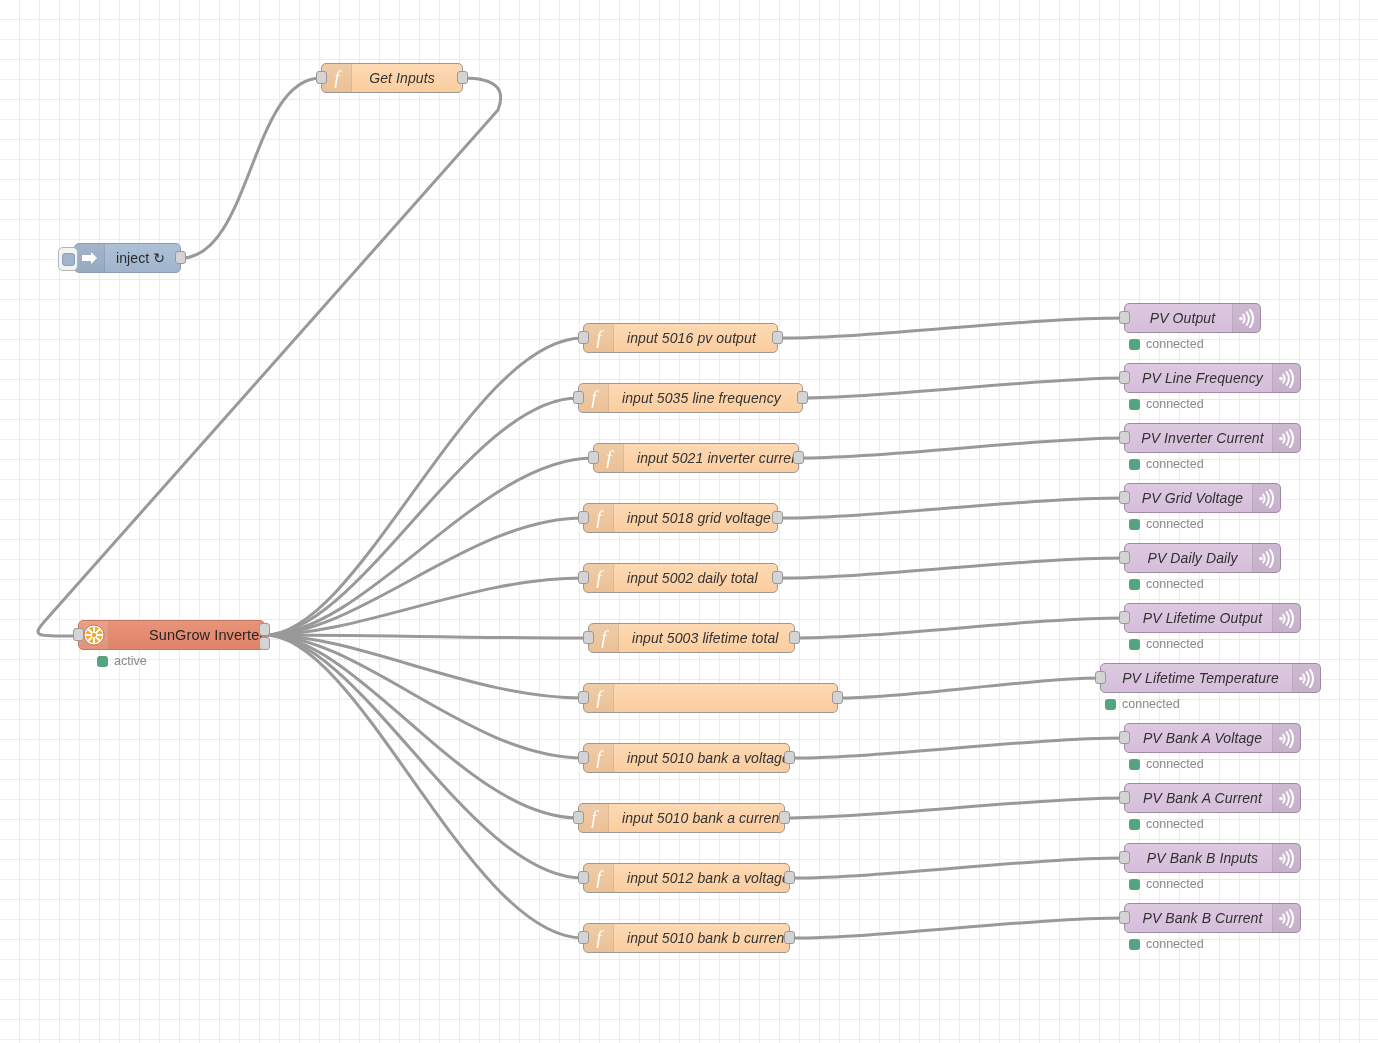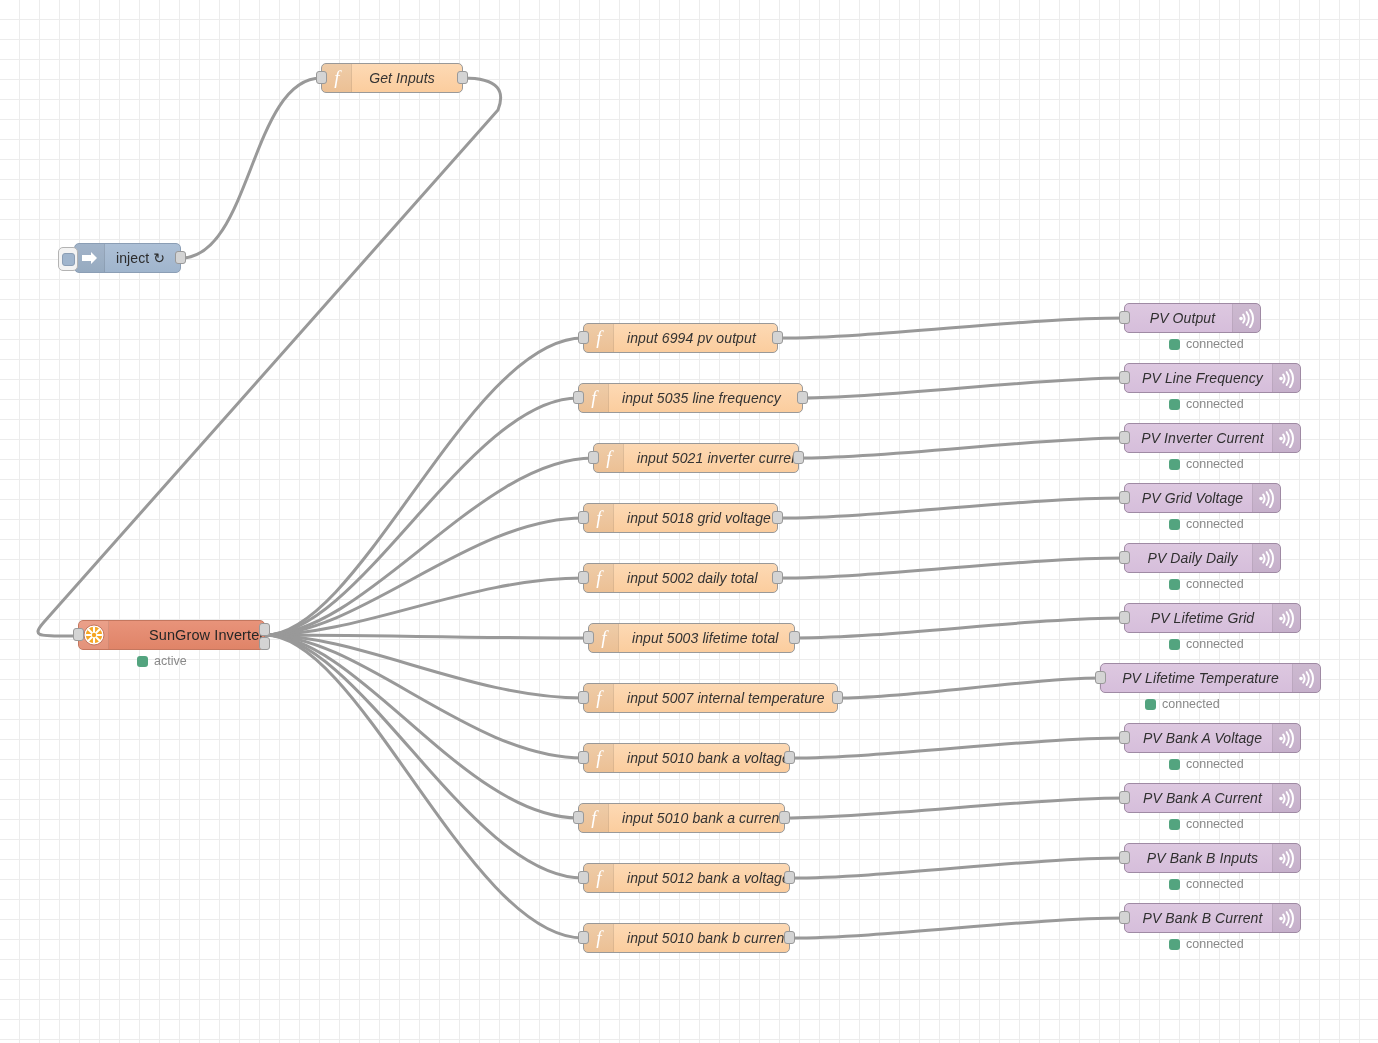--- a/index.html
+++ b/index.html
@@ -174,21 +174,20 @@
 
   
   .status {
     position: absolute;
     display: flex;
     align-items: center;
     gap: 6px;
     font-size: 12.5px;
     color: #888888;
     white-space: nowrap;
-    margin-left: 40px;
   }
   .status .dot {
     width: 11px; height: 11px;
     border-radius: 3px;
     background: #53a47f;
     display: block;
     flex: 0 0 11px;
   }
 </style>
 </head>
@@ -275,21 +274,21 @@
     <span>active</span>
   </div>
 
   <div id="fn-column">
       <div class="node fn" style="left: 583px; top: 323px; width: 195px;">
         <div class="icon-strip">
           <svg width="14" height="20" viewBox="0 0 14 20">
             <text x="7" y="16" font-family="'Liberation Serif',serif" font-size="19" font-style="italic" fill="#ffffff" text-anchor="middle">f</text>
           </svg>
         </div>
-        <div class="label">input 6994 pv output</div>
+        <div class="label">input 5016 pv output</div>
         <div class="port in"></div>
         <div class="port out"></div>
       </div>
       <div class="node fn" style="left: 578px; top: 383px; width: 225px;">
         <div class="icon-strip">
           <svg width="14" height="20" viewBox="0 0 14 20">
             <text x="7" y="16" font-family="'Liberation Serif',serif" font-size="19" font-style="italic" fill="#ffffff" text-anchor="middle">f</text>
           </svg>
         </div>
         <div class="label">input 5035 line frequency</div>
@@ -335,21 +334,20 @@
         <div class="label">input 5003 lifetime total</div>
         <div class="port in"></div>
         <div class="port out"></div>
       </div>
       <div class="node fn" style="left: 583px; top: 683px; width: 255px;">
         <div class="icon-strip">
           <svg width="14" height="20" viewBox="0 0 14 20">
             <text x="7" y="16" font-family="'Liberation Serif',serif" font-size="19" font-style="italic" fill="#ffffff" text-anchor="middle">f</text>
           </svg>
         </div>
-        <div class="label">input 5007 internal temperature</div>
         <div class="port in"></div>
         <div class="port out"></div>
       </div>
       <div class="node fn" style="left: 583px; top: 743px; width: 207px;">
         <div class="icon-strip">
           <svg width="14" height="20" viewBox="0 0 14 20">
             <text x="7" y="16" font-family="'Liberation Serif',serif" font-size="19" font-style="italic" fill="#ffffff" text-anchor="middle">f</text>
           </svg>
         </div>
         <div class="label">input 5010 bank a voltage</div>
@@ -473,21 +471,21 @@
             <circle cx="3" cy="9.6" r="1.8" fill="#ffffff"></circle>
           </svg>
         </div>
         <div class="port in"></div>
       </div>
       <div class="status" style="left: 1129px; top: 577px;">
         <span class="dot"></span>
         <span>connected</span>
       </div>
       <div class="node mqtt" style="left: 1124px; top: 603px; width: 177px;">
-        <div class="label">PV Lifetime Grid</div>
+        <div class="label">PV Lifetime Output</div>
         <div class="icon-strip-r">
           <svg width="17" height="19" viewBox="0 0 17 19">
             <g fill="none" stroke="#ffffff" stroke-width="1.9" stroke-linecap="round">
               <path d="M5.2 5.6 a7 7 0 0 1 0 8"></path>
               <path d="M8.6 3.1 a10.6 10.6 0 0 1 0 13"></path>
               <path d="M12 0.9 a14 14 0 0 1 0 17.4"></path>
             </g>
             <circle cx="3" cy="9.6" r="1.8" fill="#ffffff"></circle>
           </svg>
         </div>

